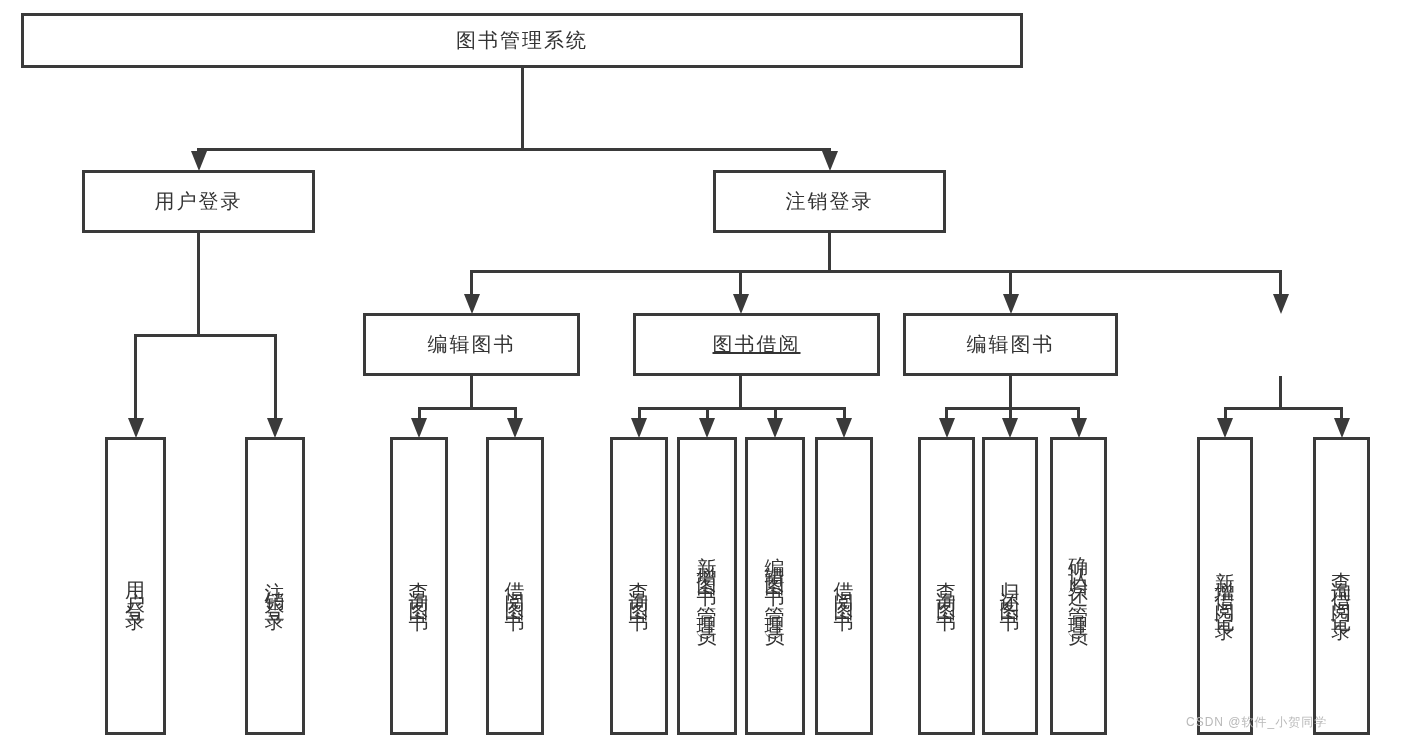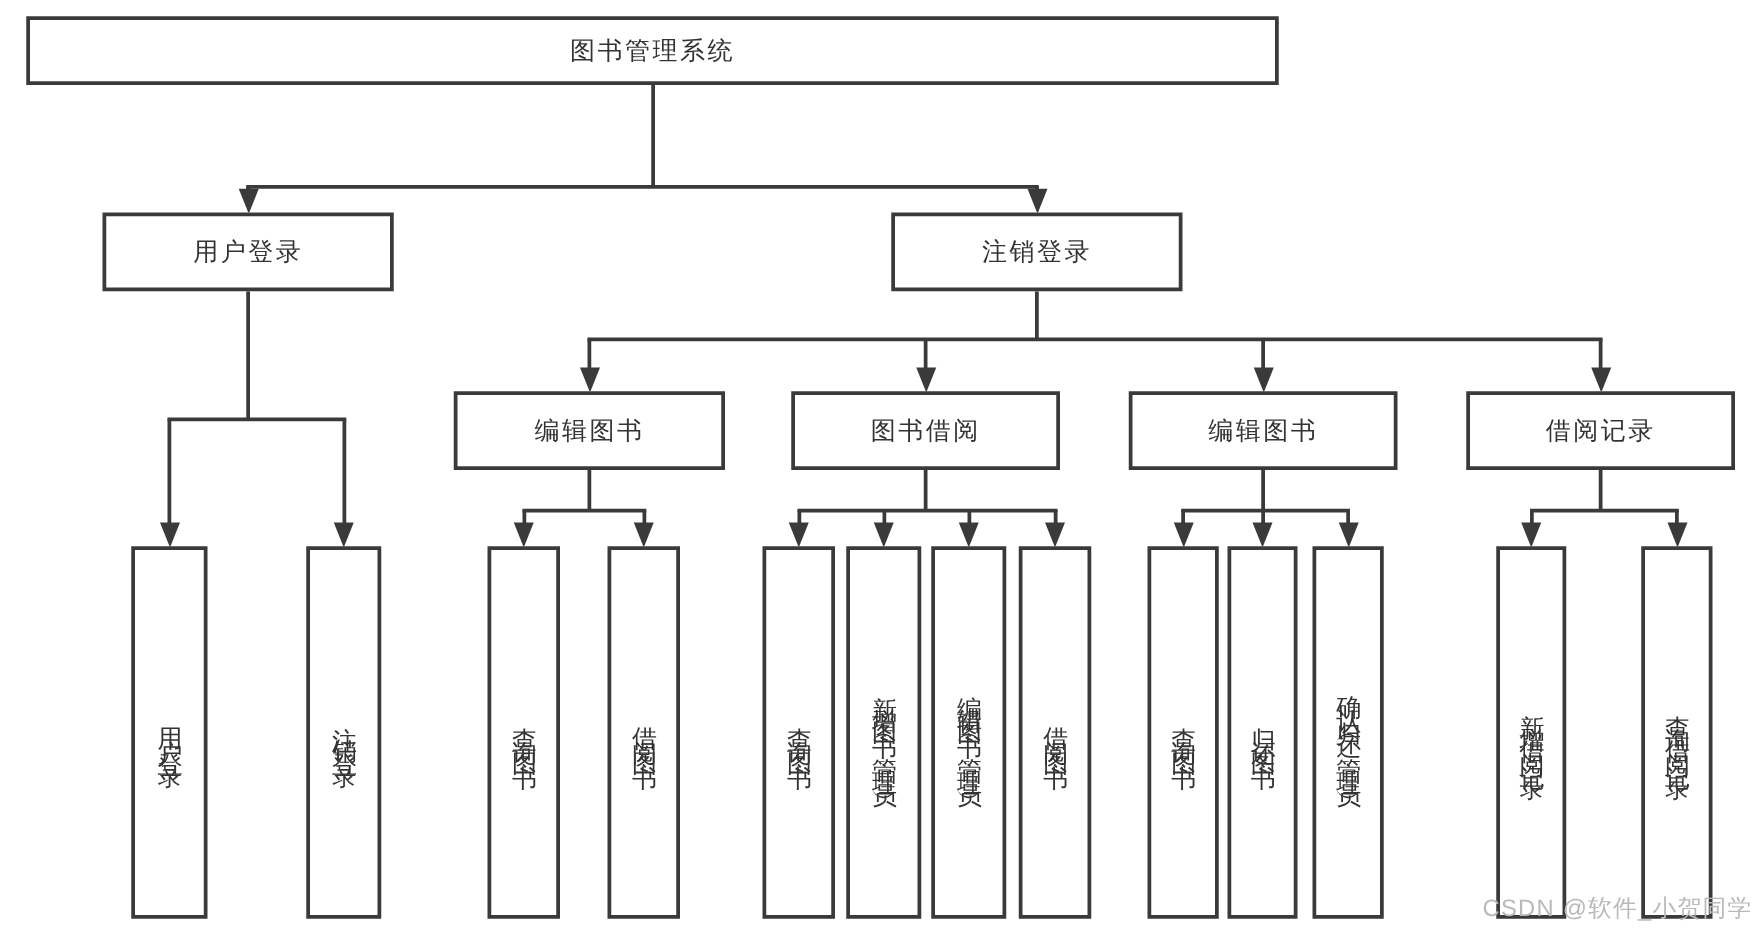--- a/index.html
+++ b/index.html
@@ -50,21 +50,21 @@
     position:absolute;
     width:0;height:0;
     border-left:8px solid transparent;
     border-right:8px solid transparent;
     border-top:20px solid var(--line);
     z-index:1;
   }
   #watermark{
     position:absolute;
     left:1186px;top:714px;
-    font-size:19px;
+    font-size:12px;
     letter-spacing:1px;
     color:var(--wm);
     white-space:nowrap;
     z-index:3;
   }
 </style>
 </head>
 <body>
 
 <div id="canvas">
@@ -110,21 +110,21 @@
     <div class="node vnode" style="left: 390px; top: 437px; width: 58px; height: 298px;">
       <span class="lbl">查询图书</span>
     </div>
     <div class="vline" style="left: 513.5px; top: 408px; width: 3px; height: 12px;"></div>
     <div class="arrowhead" style="left: 507px; top: 418px;"></div>
     <div class="node vnode" style="left: 486px; top: 437px; width: 58px; height: 298px;">
       <span class="lbl">借阅图书</span>
     </div>
     <div class="vline" style="left: 739px; top: 271px; width: 3px; height: 25px;"></div>
     <div class="arrowhead" style="left: 732.5px; top: 294px;"></div>
-    <div class="node" style="left: 633px; top: 313px; width: 215px; height: 63px;">
+    <div class="node" style="left: 633px; top: 313px; width: 247px; height: 63px; text-decoration: underline;">
       <span class="lbl">图书借阅</span>
     </div>
     <div class="vline" style="left: 739px; top: 376px; width: 3px; height: 32px;"></div>
     <div class="hline" style="left: 637.5px; top: 406.5px; width: 208px; height: 3px;"></div>
     <div class="vline" style="left: 637.5px; top: 408px; width: 3px; height: 12px;"></div>
     <div class="arrowhead" style="left: 631px; top: 418px;"></div>
     <div class="node vnode" style="left: 610px; top: 437px; width: 58px; height: 298px;">
       <span class="lbl">查询图书</span>
     </div>
     <div class="vline" style="left: 705.5px; top: 408px; width: 3px; height: 12px;"></div>
@@ -159,23 +159,20 @@
     <div class="node vnode" style="left: 982px; top: 437px; width: 56px; height: 298px;">
       <span class="lbl">归还图书</span>
     </div>
     <div class="vline" style="left: 1077px; top: 408px; width: 3px; height: 12px;"></div>
     <div class="arrowhead" style="left: 1070.5px; top: 418px;"></div>
     <div class="node vnode" style="left: 1050px; top: 437px; width: 57px; height: 298px;">
       <span class="lbl">确认归还（管理员）</span>
     </div>
     <div class="vline" style="left: 1279px; top: 271px; width: 3px; height: 25px;"></div>
     <div class="arrowhead" style="left: 1272.5px; top: 294px;"></div>
-    <div class="node" style="left: 1173px; top: 313px; width: 215px; height: 63px;">
-      <span class="lbl">借阅记录</span>
-    </div>
     <div class="vline" style="left: 1279px; top: 376px; width: 3px; height: 32px;"></div>
     <div class="hline" style="left: 1223.5px; top: 406.5px; width: 119.5px; height: 3px;"></div>
     <div class="vline" style="left: 1223.5px; top: 408px; width: 3px; height: 12px;"></div>
     <div class="arrowhead" style="left: 1217px; top: 418px;"></div>
     <div class="node vnode" style="left: 1197px; top: 437px; width: 56px; height: 298px;">
       <span class="lbl">新增借阅记录</span>
     </div>
     <div class="vline" style="left: 1340px; top: 408px; width: 3px; height: 12px;"></div>
     <div class="arrowhead" style="left: 1333.5px; top: 418px;"></div>
     <div class="node vnode" style="left: 1313px; top: 437px; width: 57px; height: 298px;">

